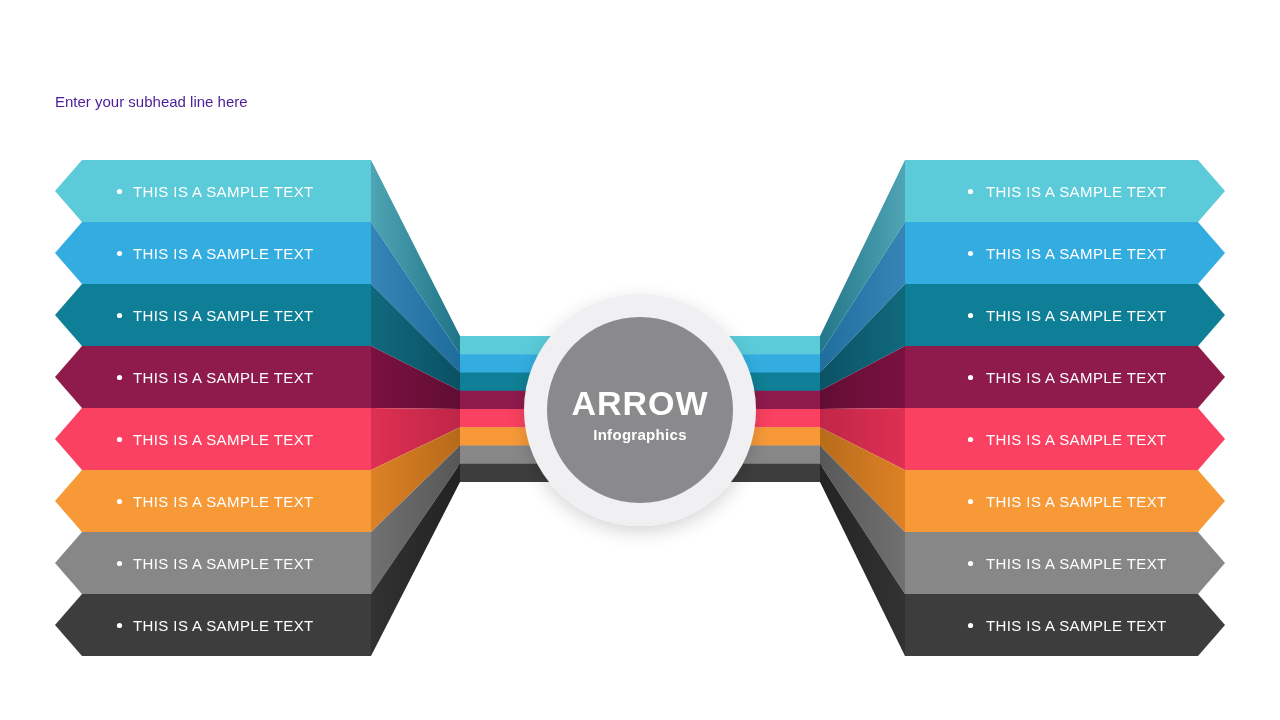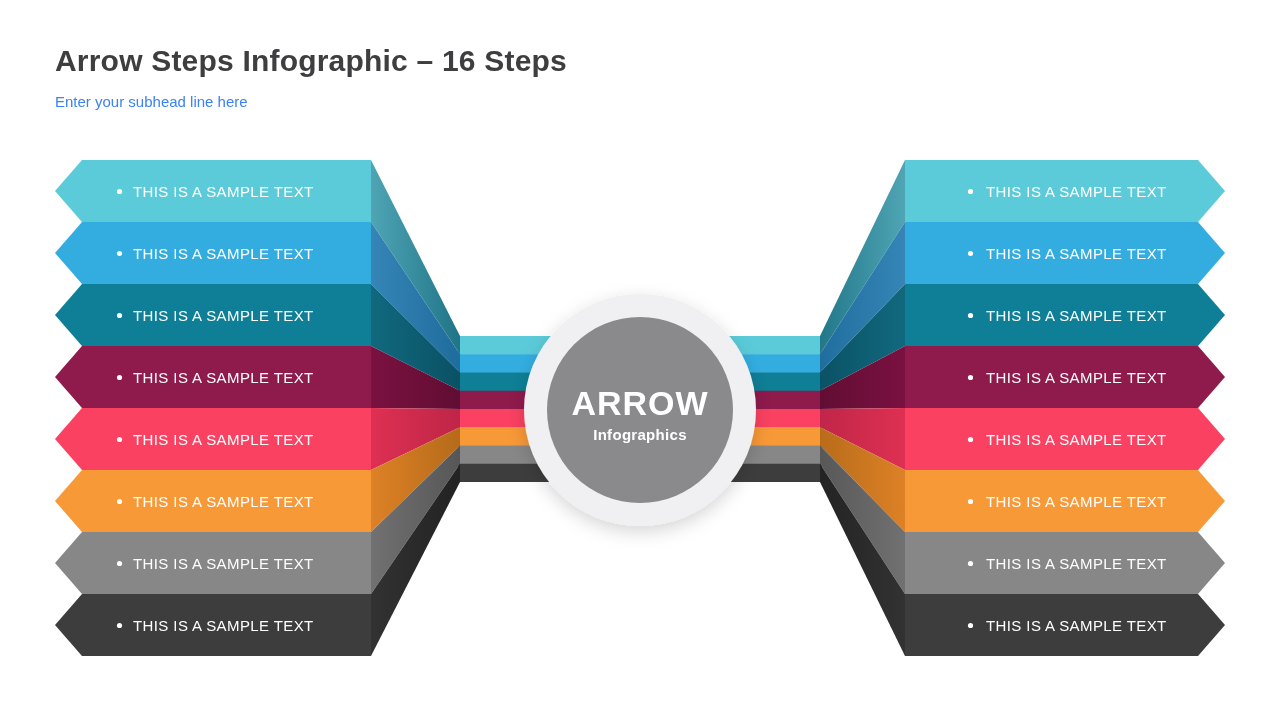--- a/index.html
+++ b/index.html
@@ -1,30 +1,29 @@
 <!DOCTYPE html>
 <html><head>
 <meta charset="utf-8">
 <style>
   html,body{margin:0;padding:0;background:#ffffff;width:1280px;height:720px;overflow:hidden;
             font-family:"Liberation Sans",sans-serif;}
   .slide{position:relative;width:1280px;height:720px;background:#ffffff;}
   .slide-title{position:absolute;left:55px;top:44px;margin:0;font-size:30px;line-height:34px;
                font-weight:700;color:#3E3E40;letter-spacing:.2px;}
-  .slide-subtitle{position:absolute;left:55px;top:93px;margin:0;font-size:15px;color:#3b82f6;}
+  .slide-subtitle{position:absolute;left:55px;top:93px;margin:0;font-size:15px;color:#4c1d95;}
   .diagram{position:absolute;left:0;top:0;}
   .bar-label{font-size:15px;font-weight:400;letter-spacing:.4px;}
   .center-title{font-size:34px;font-weight:700;letter-spacing:1px;text-anchor:middle;}
   .center-sub{font-size:15px;font-weight:700;letter-spacing:.3px;text-anchor:middle;}
 </style>
 </head>
 <body>
 
 <div class="slide">
-  <h1 class="slide-title">Arrow Steps Infographic – 16 Steps</h1>
   <p class="slide-subtitle">Enter your subhead line here</p>
 
   <svg class="diagram" width="1280" height="720" viewBox="0 0 1280 720">
     <defs>
       <filter id="soft" x="-30%" y="-30%" width="160%" height="160%">
         <feDropShadow dx="0" dy="6" stdDeviation="9" flood-color="#000000" flood-opacity="0.16"></feDropShadow>
       </filter>
       <linearGradient id="gl0" gradientUnits="userSpaceOnUse" x1="371" y1="0" x2="462" y2="0">
         <stop offset="0" stop-color="#4FA5B4"></stop>
           <stop offset="1" stop-color="#1E7386"></stop>

